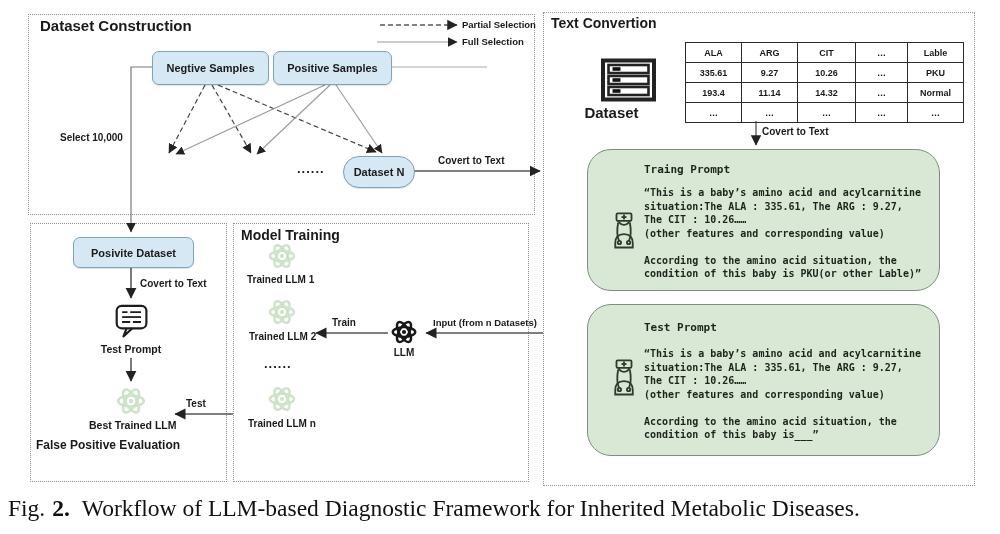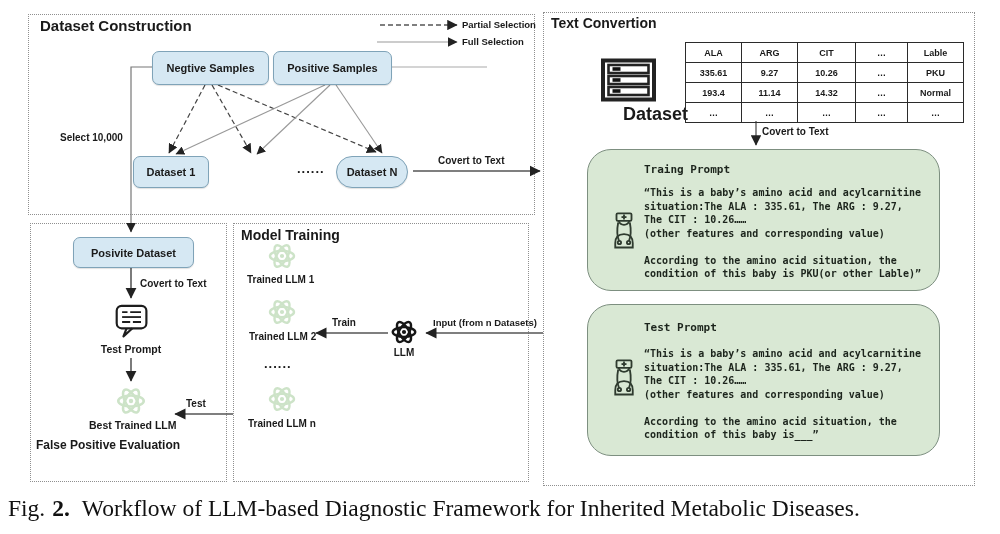--- a/index.html
+++ b/index.html
@@ -78,43 +78,42 @@
   </svg>
 
   <div class="sec-title" style="left:40px;top:11px;font-size:15px;">Dataset Construction</div>
   <div class="lbl" style="left:462px;top:13px;font-size:9.5px;">Partial Selection</div>
   <div class="lbl" style="left:462px;top:30px;font-size:9.5px;">Full Selection</div>
 
   <div class="bluebox" style="left:152px;top:45px;width:115px;height:32px;">Negtive Samples</div>
   <div class="bluebox" style="left:273px;top:45px;width:117px;height:32px;">Positive Samples</div>
   <div class="lbl" style="left:60px;top:126px;">Select 10,000</div>
 
-  <div class="bluebox" style="left:133px;top:150px;width:74px;height:30px;">Dataset 1</div>
   <div class="dots" style="left:297px;top:155px;">......</div>
-  <div class="bluebox" style="left:336px;top:150px;width:70px;height:30px;border-radius:16px;">Dataset N</div>
+  <div class="bluebox" style="left:343px;top:150px;width:70px;height:30px;border-radius:16px;">Dataset N</div>
   <div class="lbl" style="left:438px;top:149px;">Covert to Text</div>
 
   <div class="sec-title" style="left:551px;top:9px;font-size:14px;">Text Convertion</div>
 
   <div class="icon" style="left:600px;top:52px;">
     <svg width="57" height="44" viewBox="0 0 56 44">
       <rect x="2.5" y="2.5" width="51" height="39" fill="none" stroke="#222" stroke-width="4"></rect>
       <g fill="#fff" stroke="#222" stroke-width="2.6">
         <rect x="8" y="7" width="40" height="8"></rect>
         <rect x="8" y="18" width="40" height="8"></rect>
         <rect x="8" y="29" width="40" height="8"></rect>
       </g>
       <g stroke="#111" stroke-width="3.6">
         <line x1="12" y1="11" x2="20" y2="11"></line>
         <line x1="12" y1="22" x2="20" y2="22"></line>
         <line x1="12" y1="33" x2="20" y2="33"></line>
       </g>
     </svg>
   </div>
-  <div class="lbl center" style="left:623px;top:98px;width:63px;font-size:18px;">Dataset</div>
+  <div class="lbl center" style="left:580px;top:98px;width:63px;font-size:15px;">Dataset</div>
 
   <table class="tbl">
     <tbody>
         <tr>
       <td class="c0">ALA</td>
       <td class="c1">ARG</td>
       <td class="c2">CIT</td>
       <td class="c3">…</td>
       <td class="c4">Lable</td>
     </tr>

